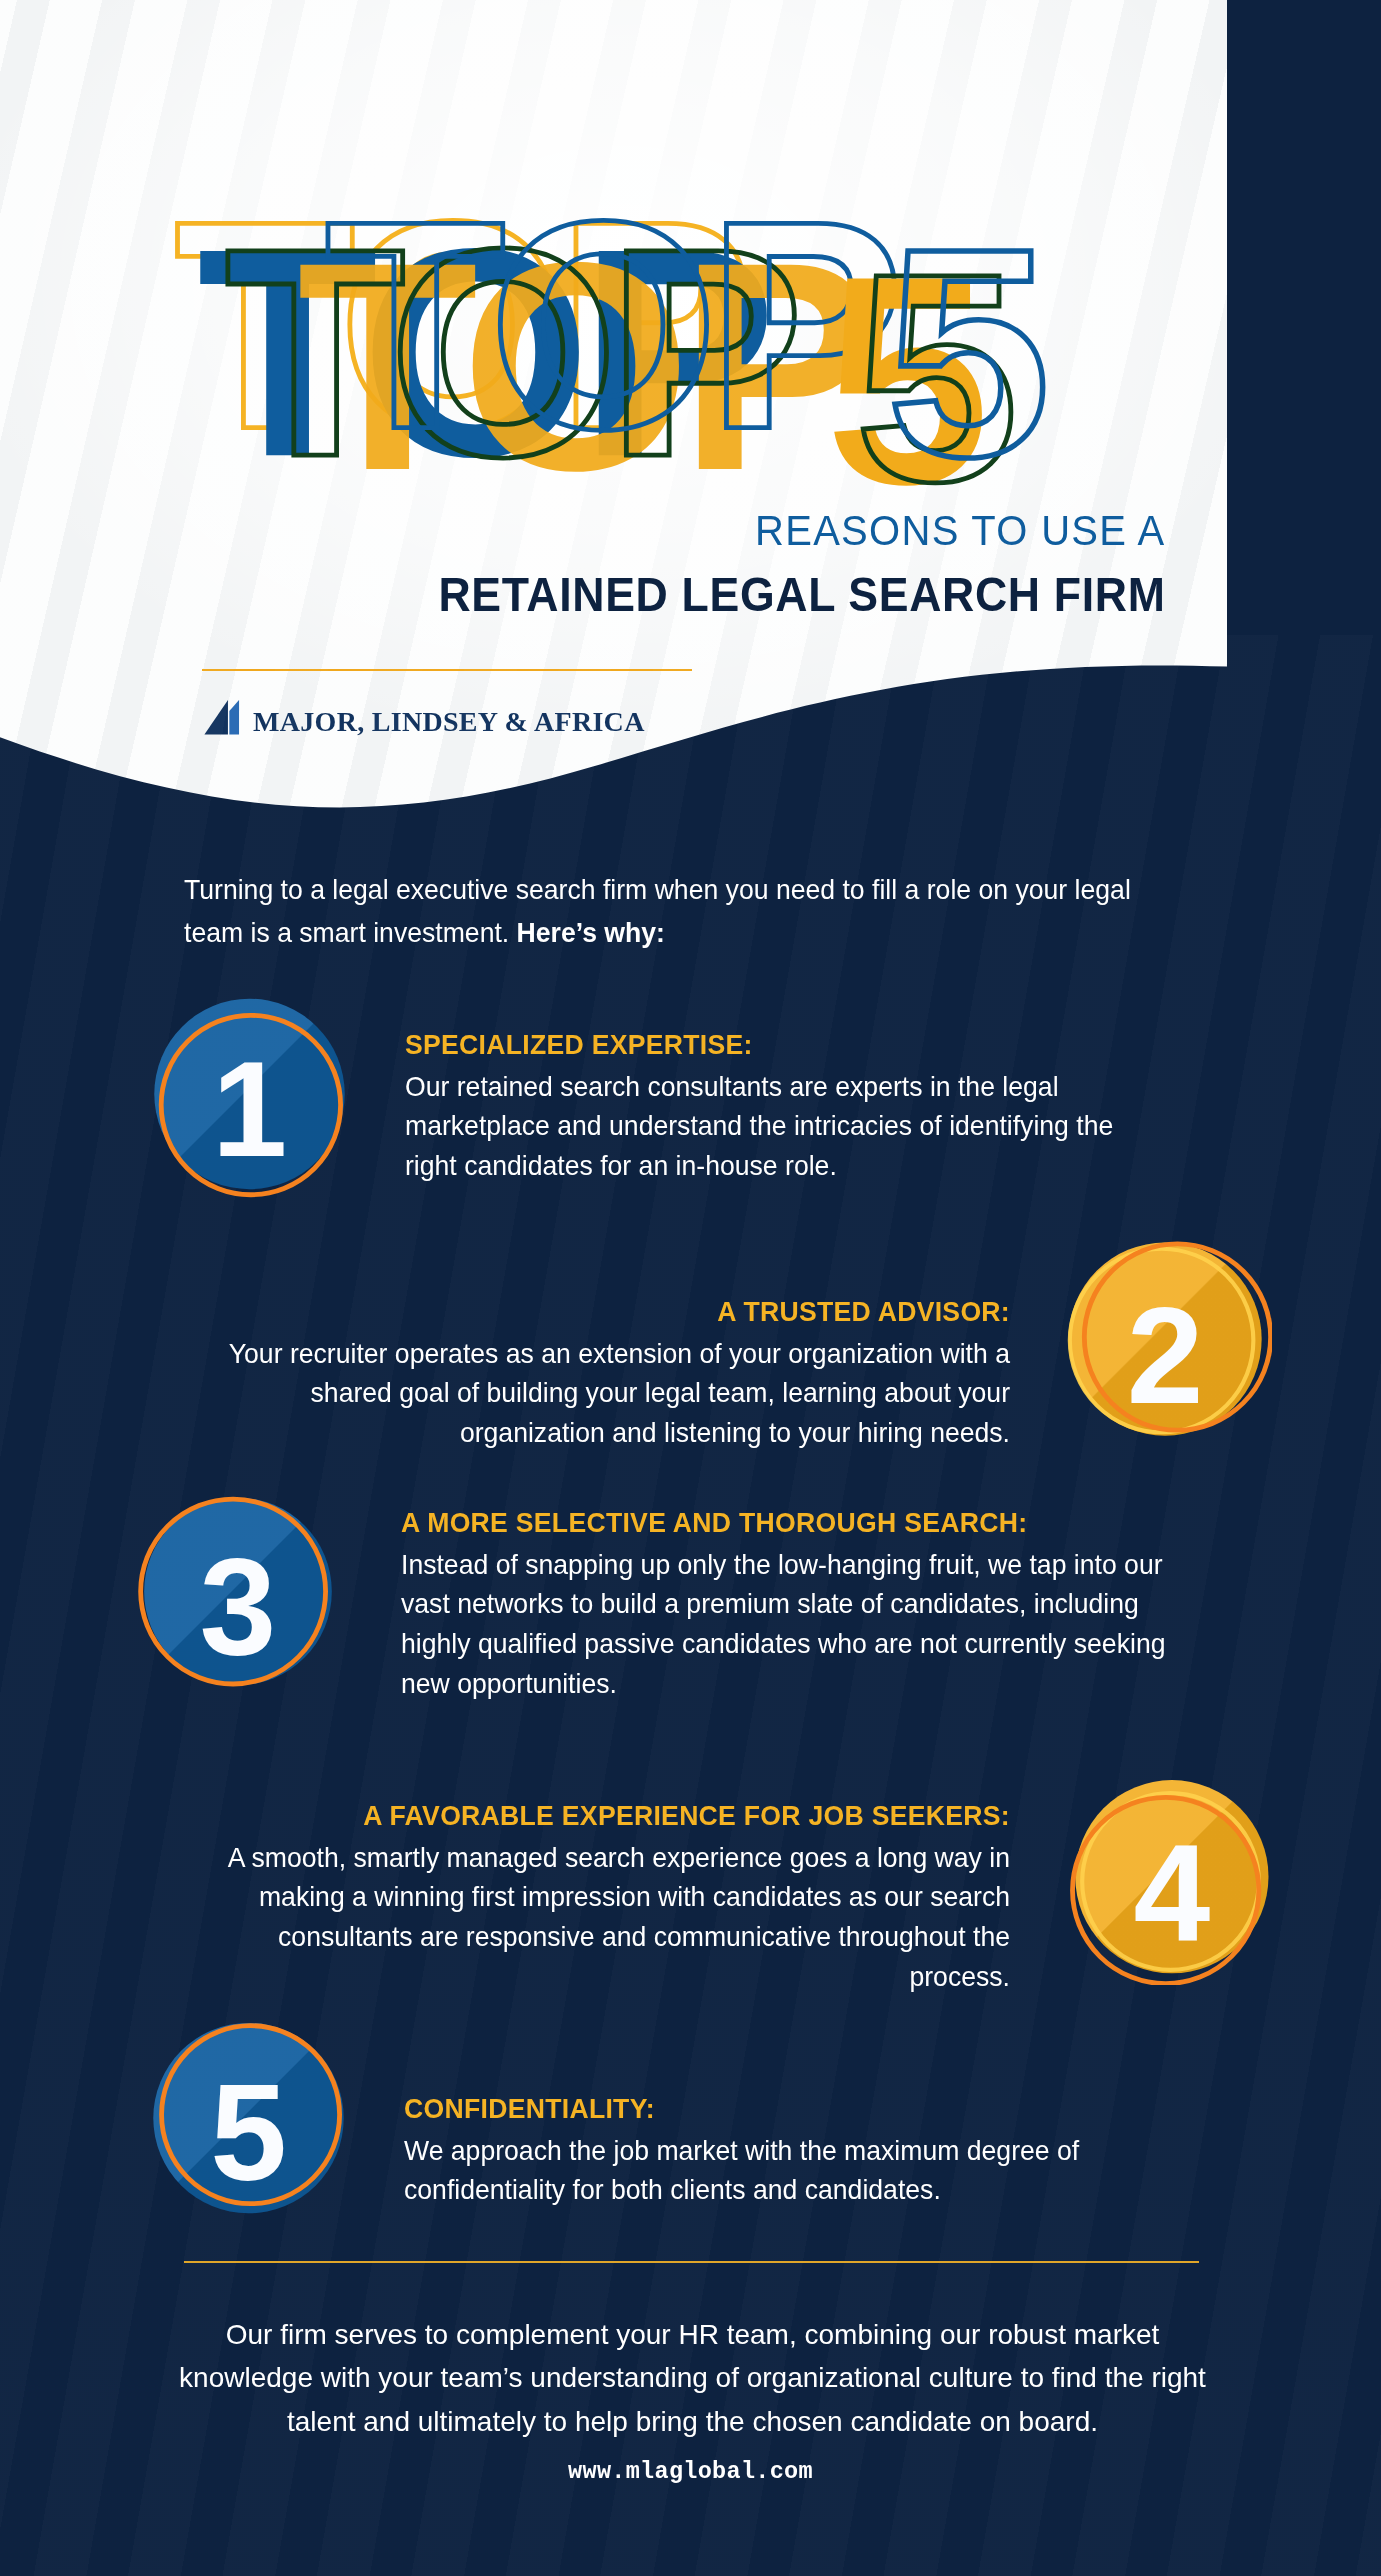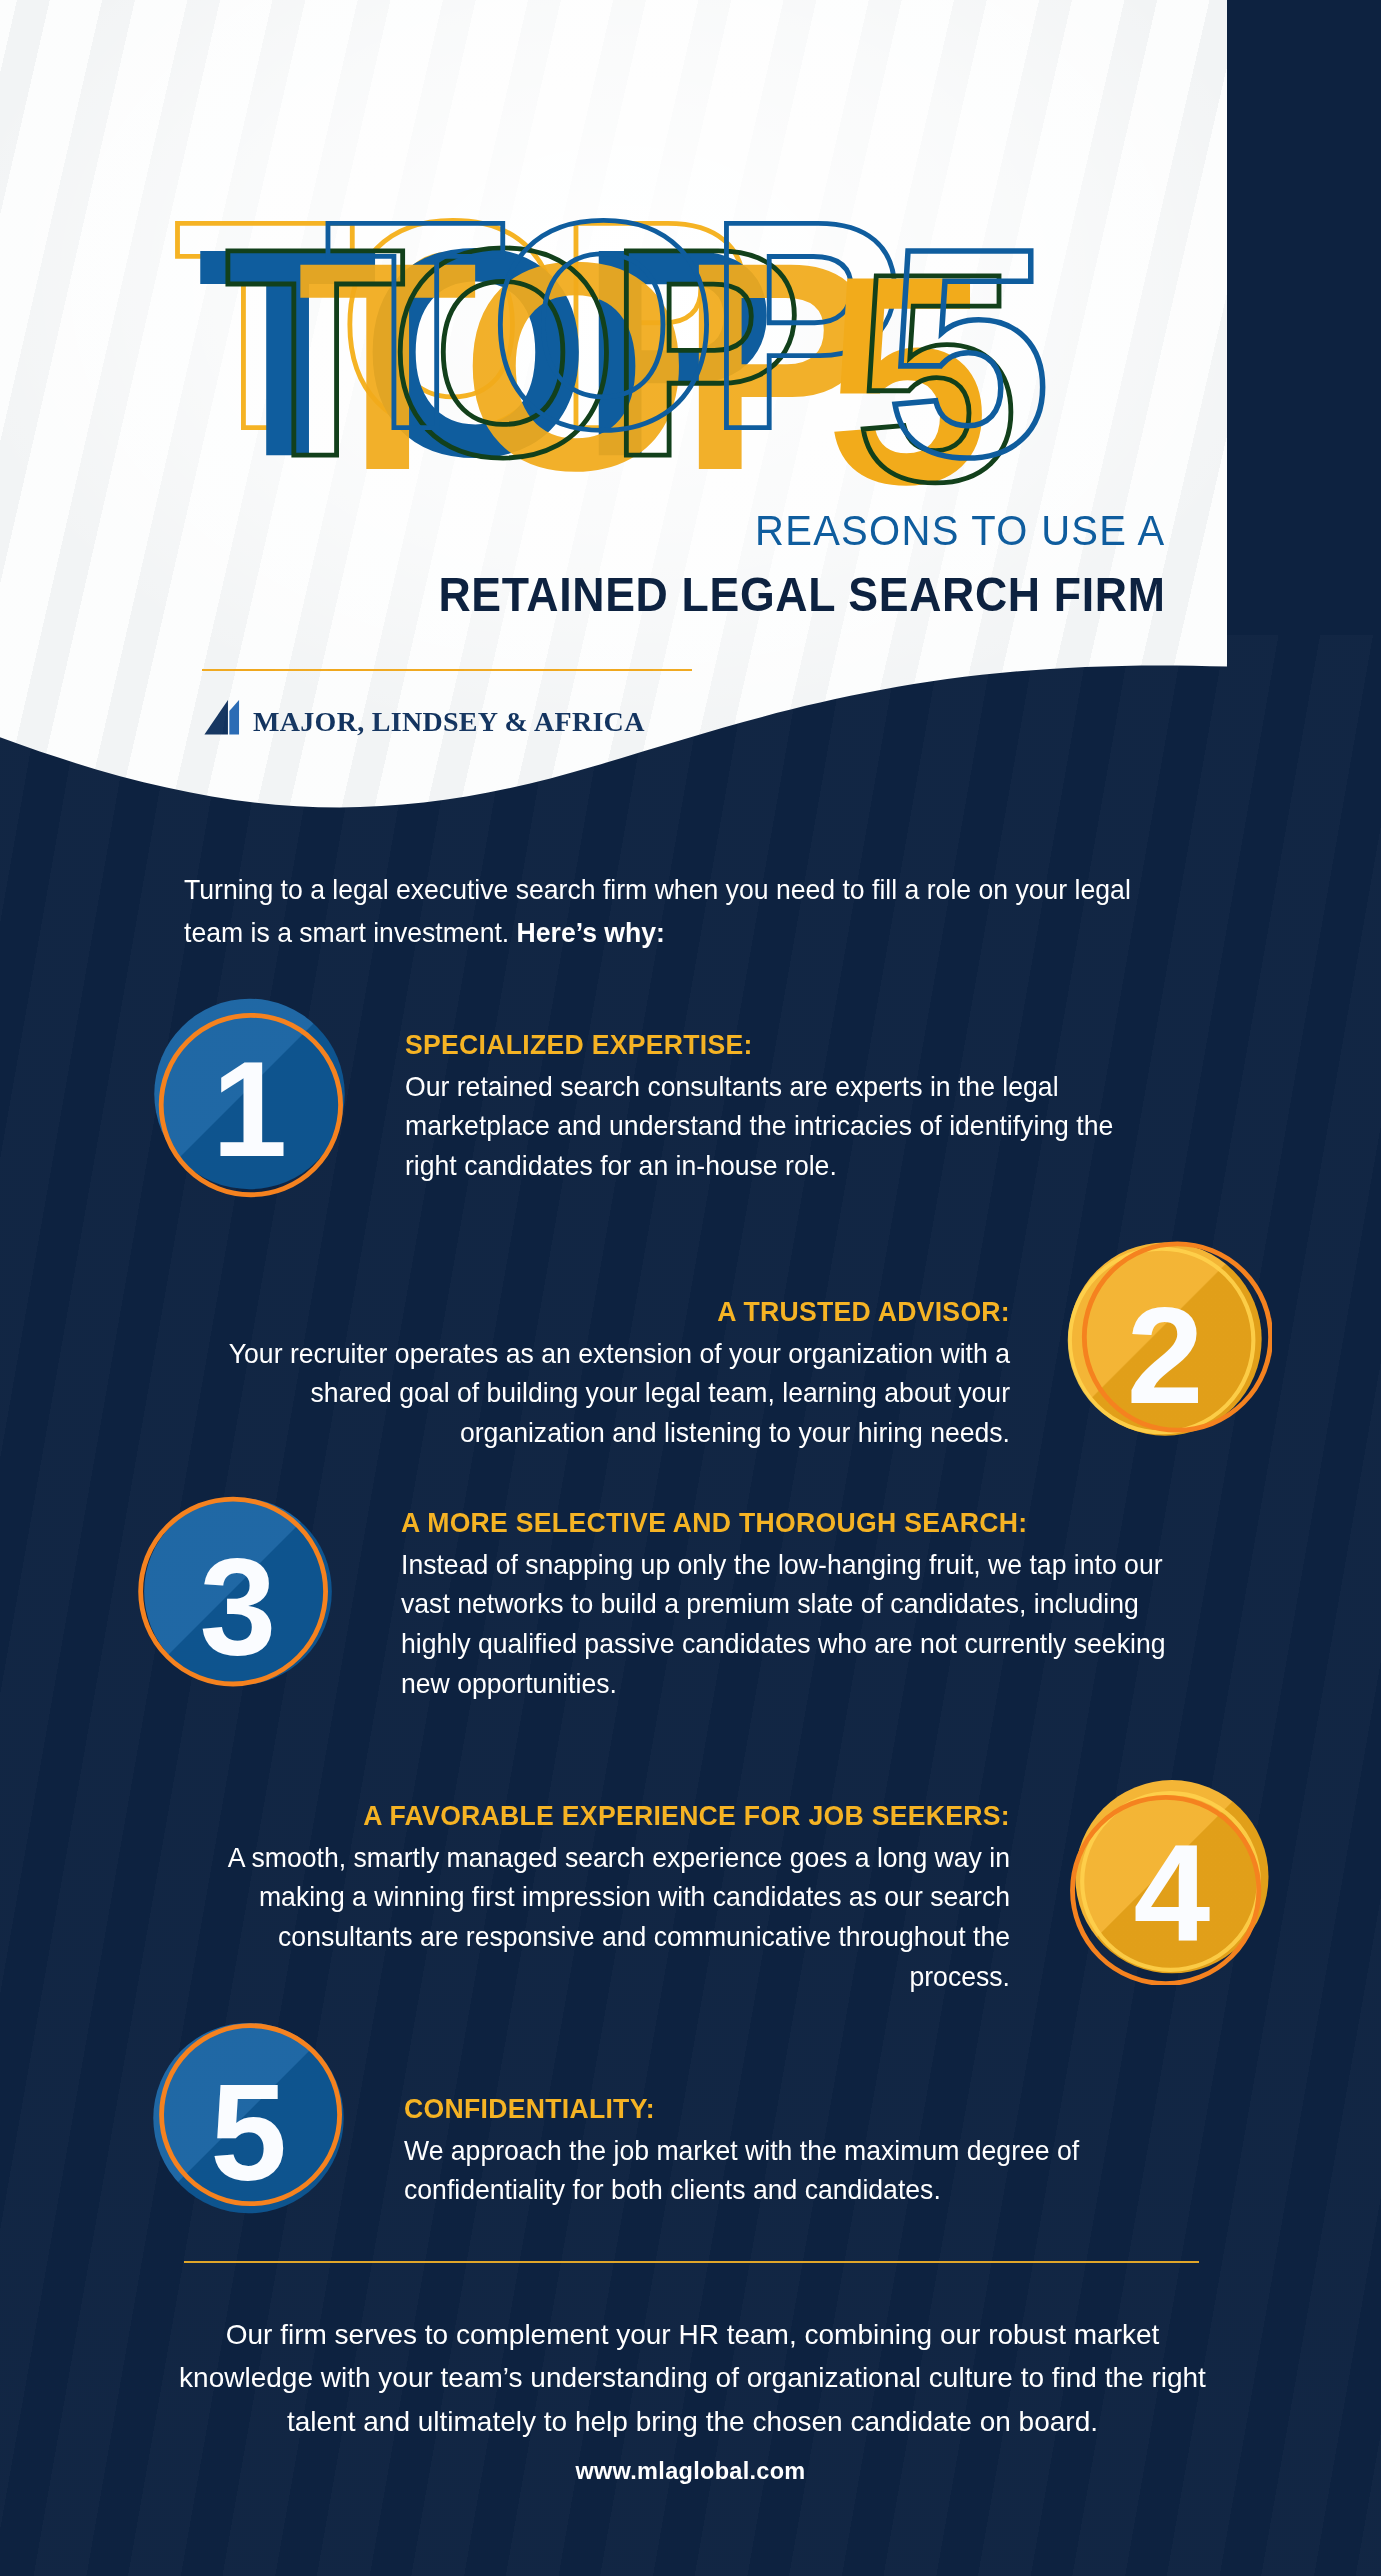--- a/index.html
+++ b/index.html
@@ -100,21 +100,21 @@
   
   #rule-bottom { position:absolute; left:184px; top:1488px; width:1015px; height:2.1px; background:#e0a62a; }
   #outro {
     position:absolute; left:178px; top:1540px; width:1029px;
     color:#ffffff; font-size:28px; line-height:1.55; text-align:center;
     font-family:"Liberation Sans Narrow","Liberation Sans",sans-serif;
   }
   #url {
     position:absolute; left:0; top:1685px; width:1381px; text-align:center;
     color:#ffffff; font-size:23.5px; font-weight:bold; letter-spacing:0.3px;
-    font-family:Liberation Sans, sans-serif;
+    font-family:Liberation Mono, monospace;
   }
 </style>
 </head>
 <body>
 
 <div id="header">
   <div id="header-rays"></div>
   <div id="header-glow"></div>
 
   <div id="wordmark">

